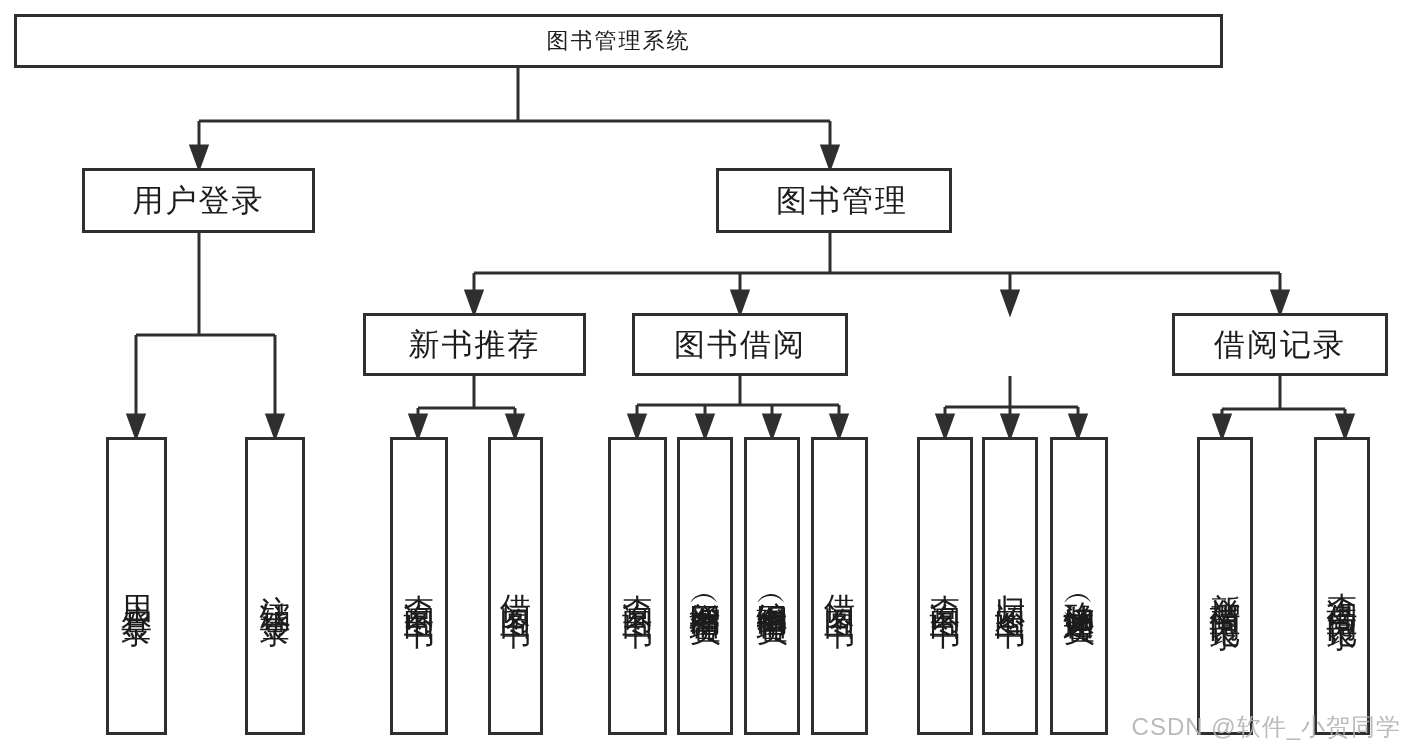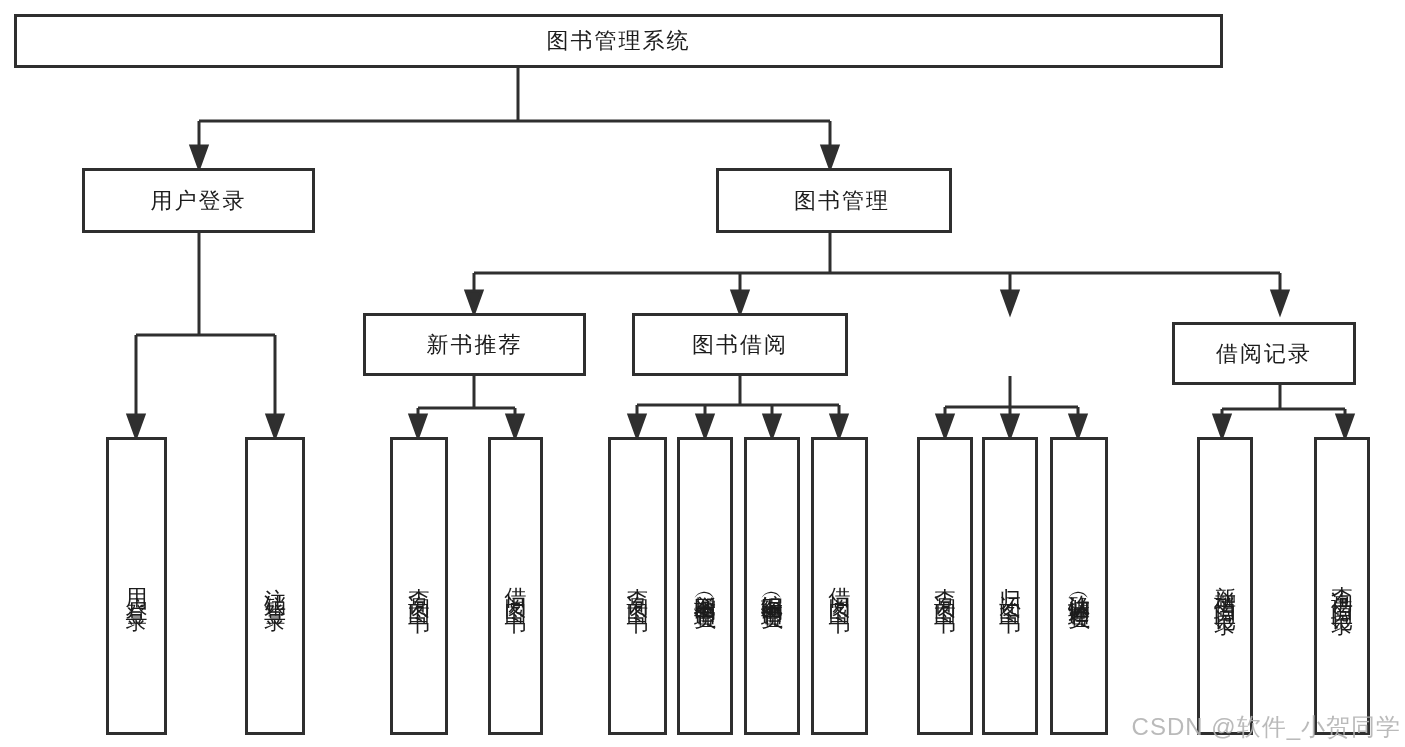--- a/index.html
+++ b/index.html
@@ -11,21 +11,21 @@
     overflow:hidden;
   }
   #wires{position:absolute;left:0;top:0;width:1405px;height:747px;}
   .node{
     position:absolute;
     box-sizing:border-box;
     background:#ffffff;
     border:3px solid #2f2f2f;
     display:flex;align-items:center;justify-content:center;
     color:#1c1c1c;
-    font-size:22px;
+    font-size:31px;
     letter-spacing:2px;
     line-height:1;
     white-space:nowrap;
   }
   .vnode span{
     writing-mode:vertical-rl;
     text-orientation:mixed;
     letter-spacing:8px;
     display:block;
   }
@@ -33,21 +33,21 @@
   .vnode span.len10{letter-spacing:2px;}
   .root{left:14px;top:14px;width:1209px;height:54px;font-size:22px;}
   
   .n-login {left:82px; top:168px;width:233px;height:65px;}
   .n-mgmt  {left:716px;top:168px;width:236px;height:65px;padding-left:16px;}
   
   .lvl3{top:313px;height:63px;}
   .n-rec  {left:363px; width:223px;}
   .n-bor  {left:632px; width:216px;}
   .n-cur  {left:903px; width:215px;}
-  .n-his  {left:1172px;width:184px;margin-top:9px;}
+  .n-his  {left:1172px;width:216px;}
   
   .lvl4{top:437px;height:298px;}
   .n-l1{left:106px;width:61px;}
   .n-l2{left:245px;width:60px;}
   .n-r1{left:390px;width:58px;}
   .n-r2{left:488px;width:55px;}
   .n-b1{left:608px;width:59px;}
   .n-b2{left:677px;width:56px;}
   .n-b3{left:744px;width:56px;}
   .n-b4{left:811px;width:57px;}

